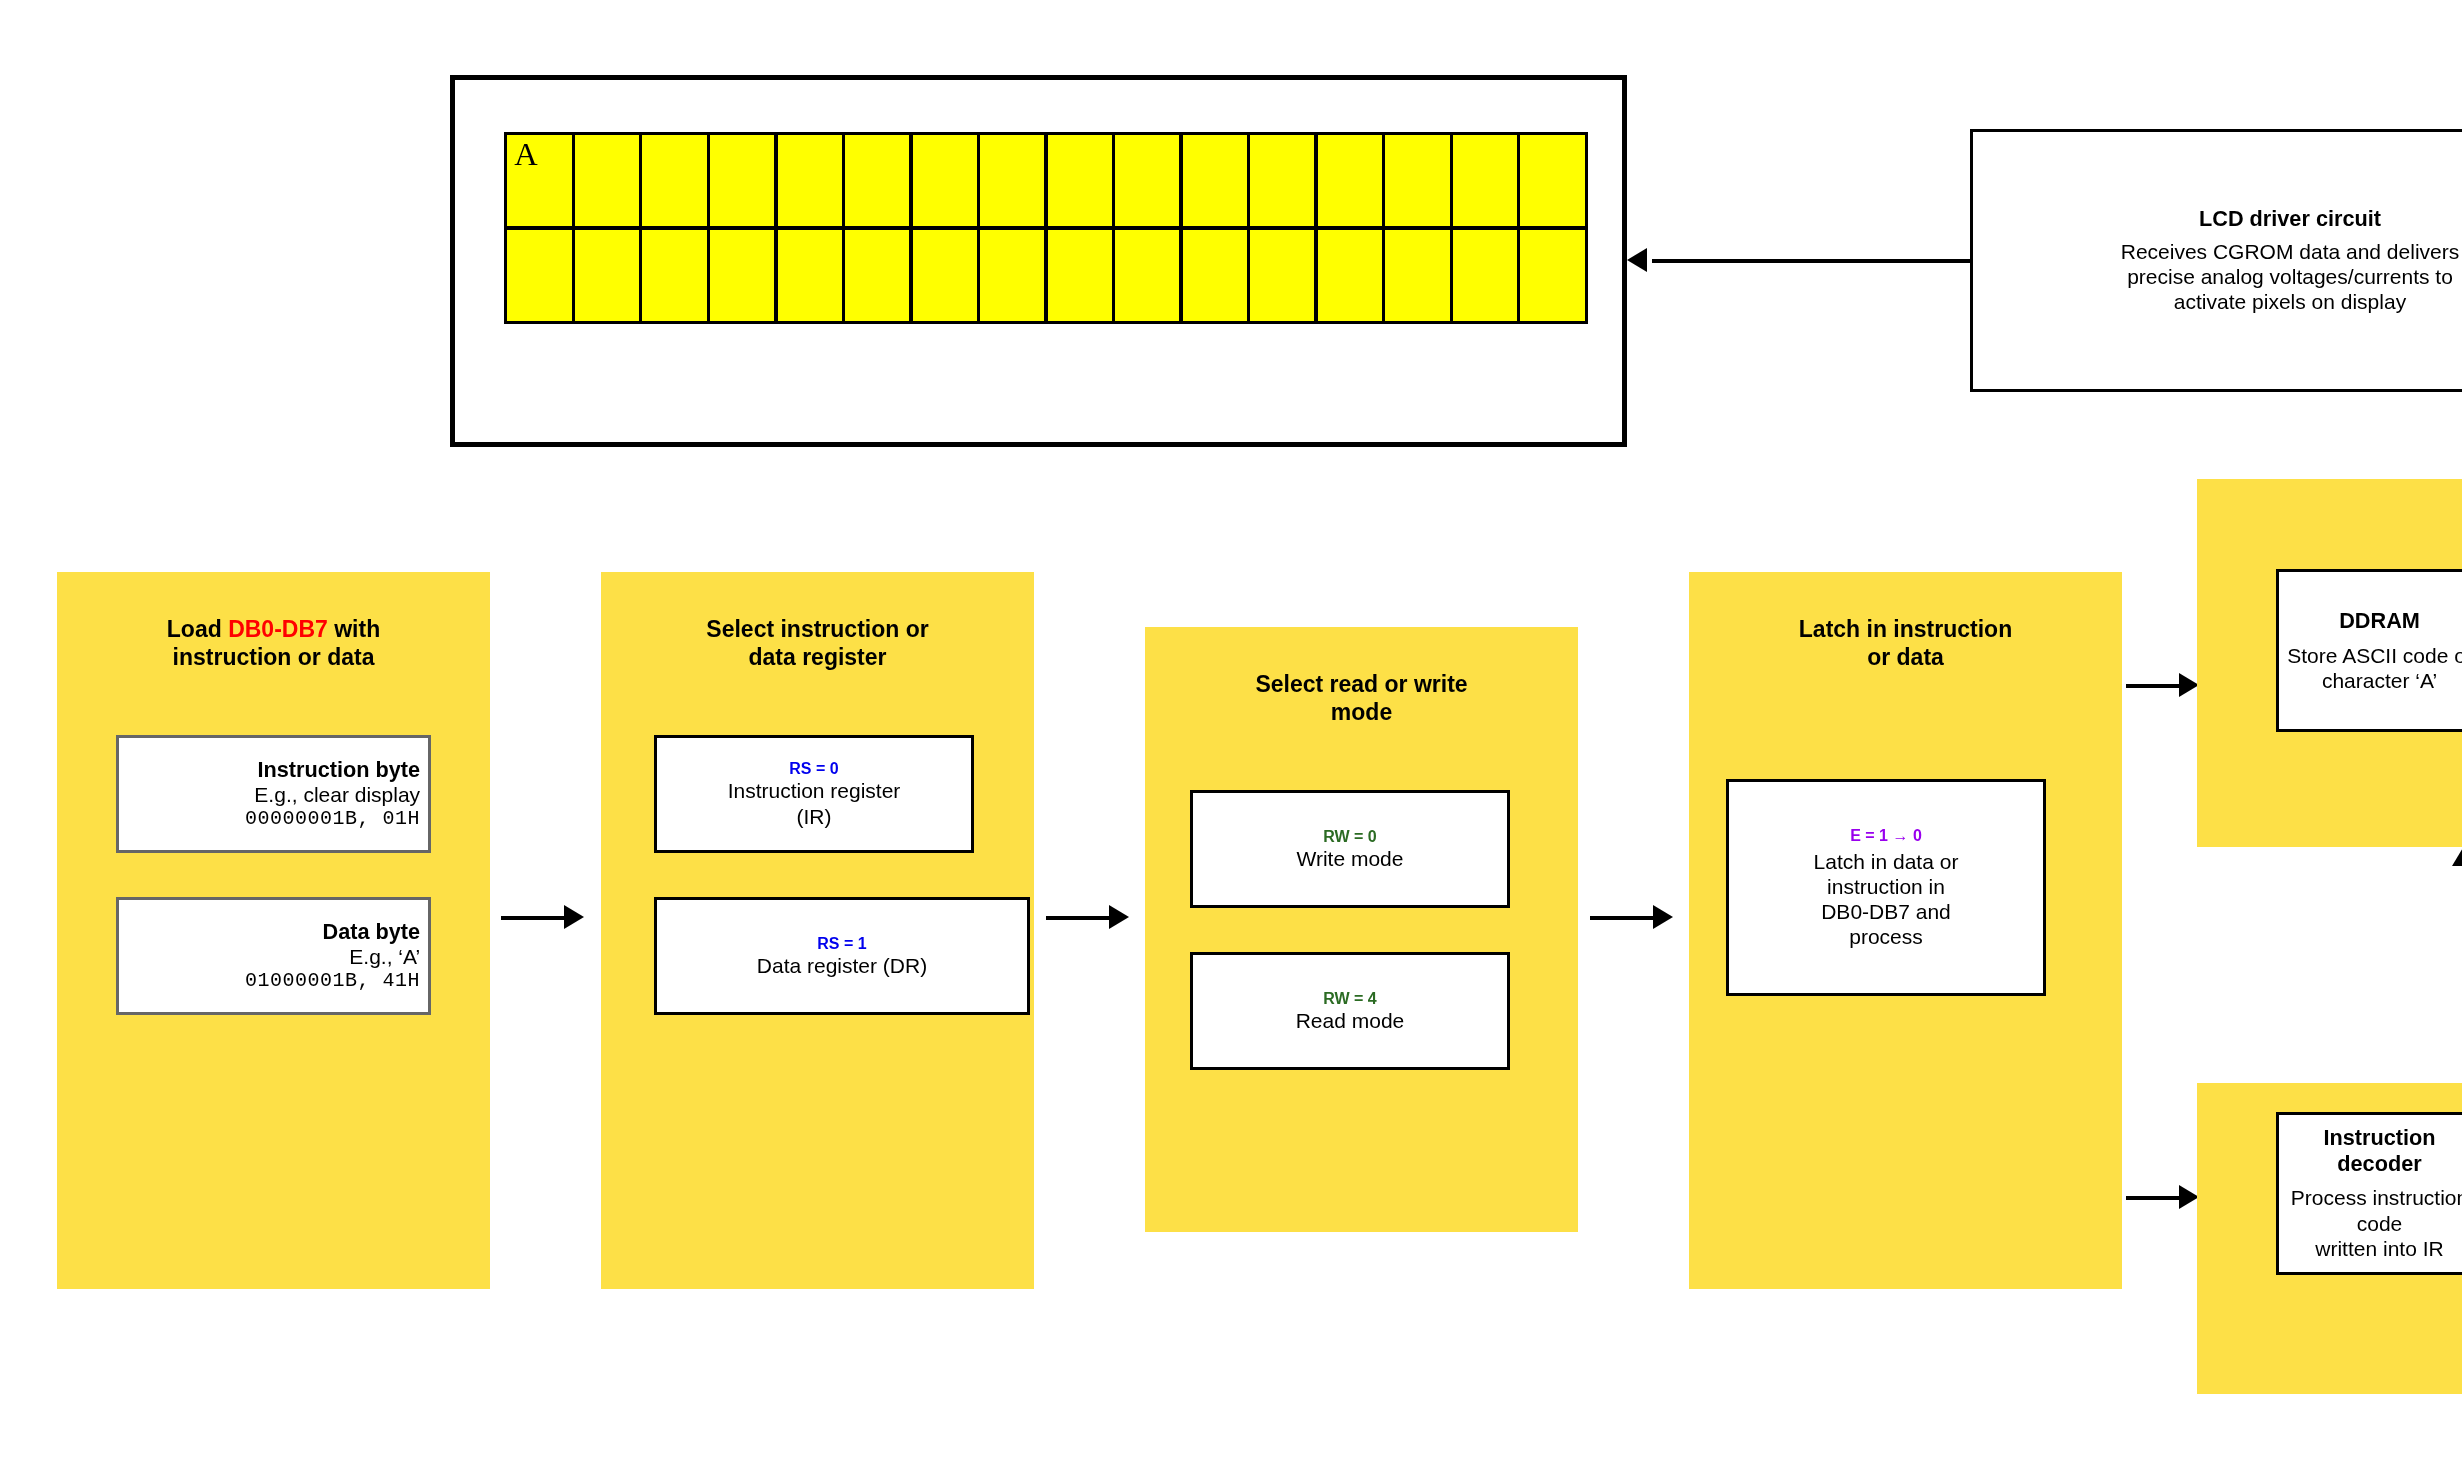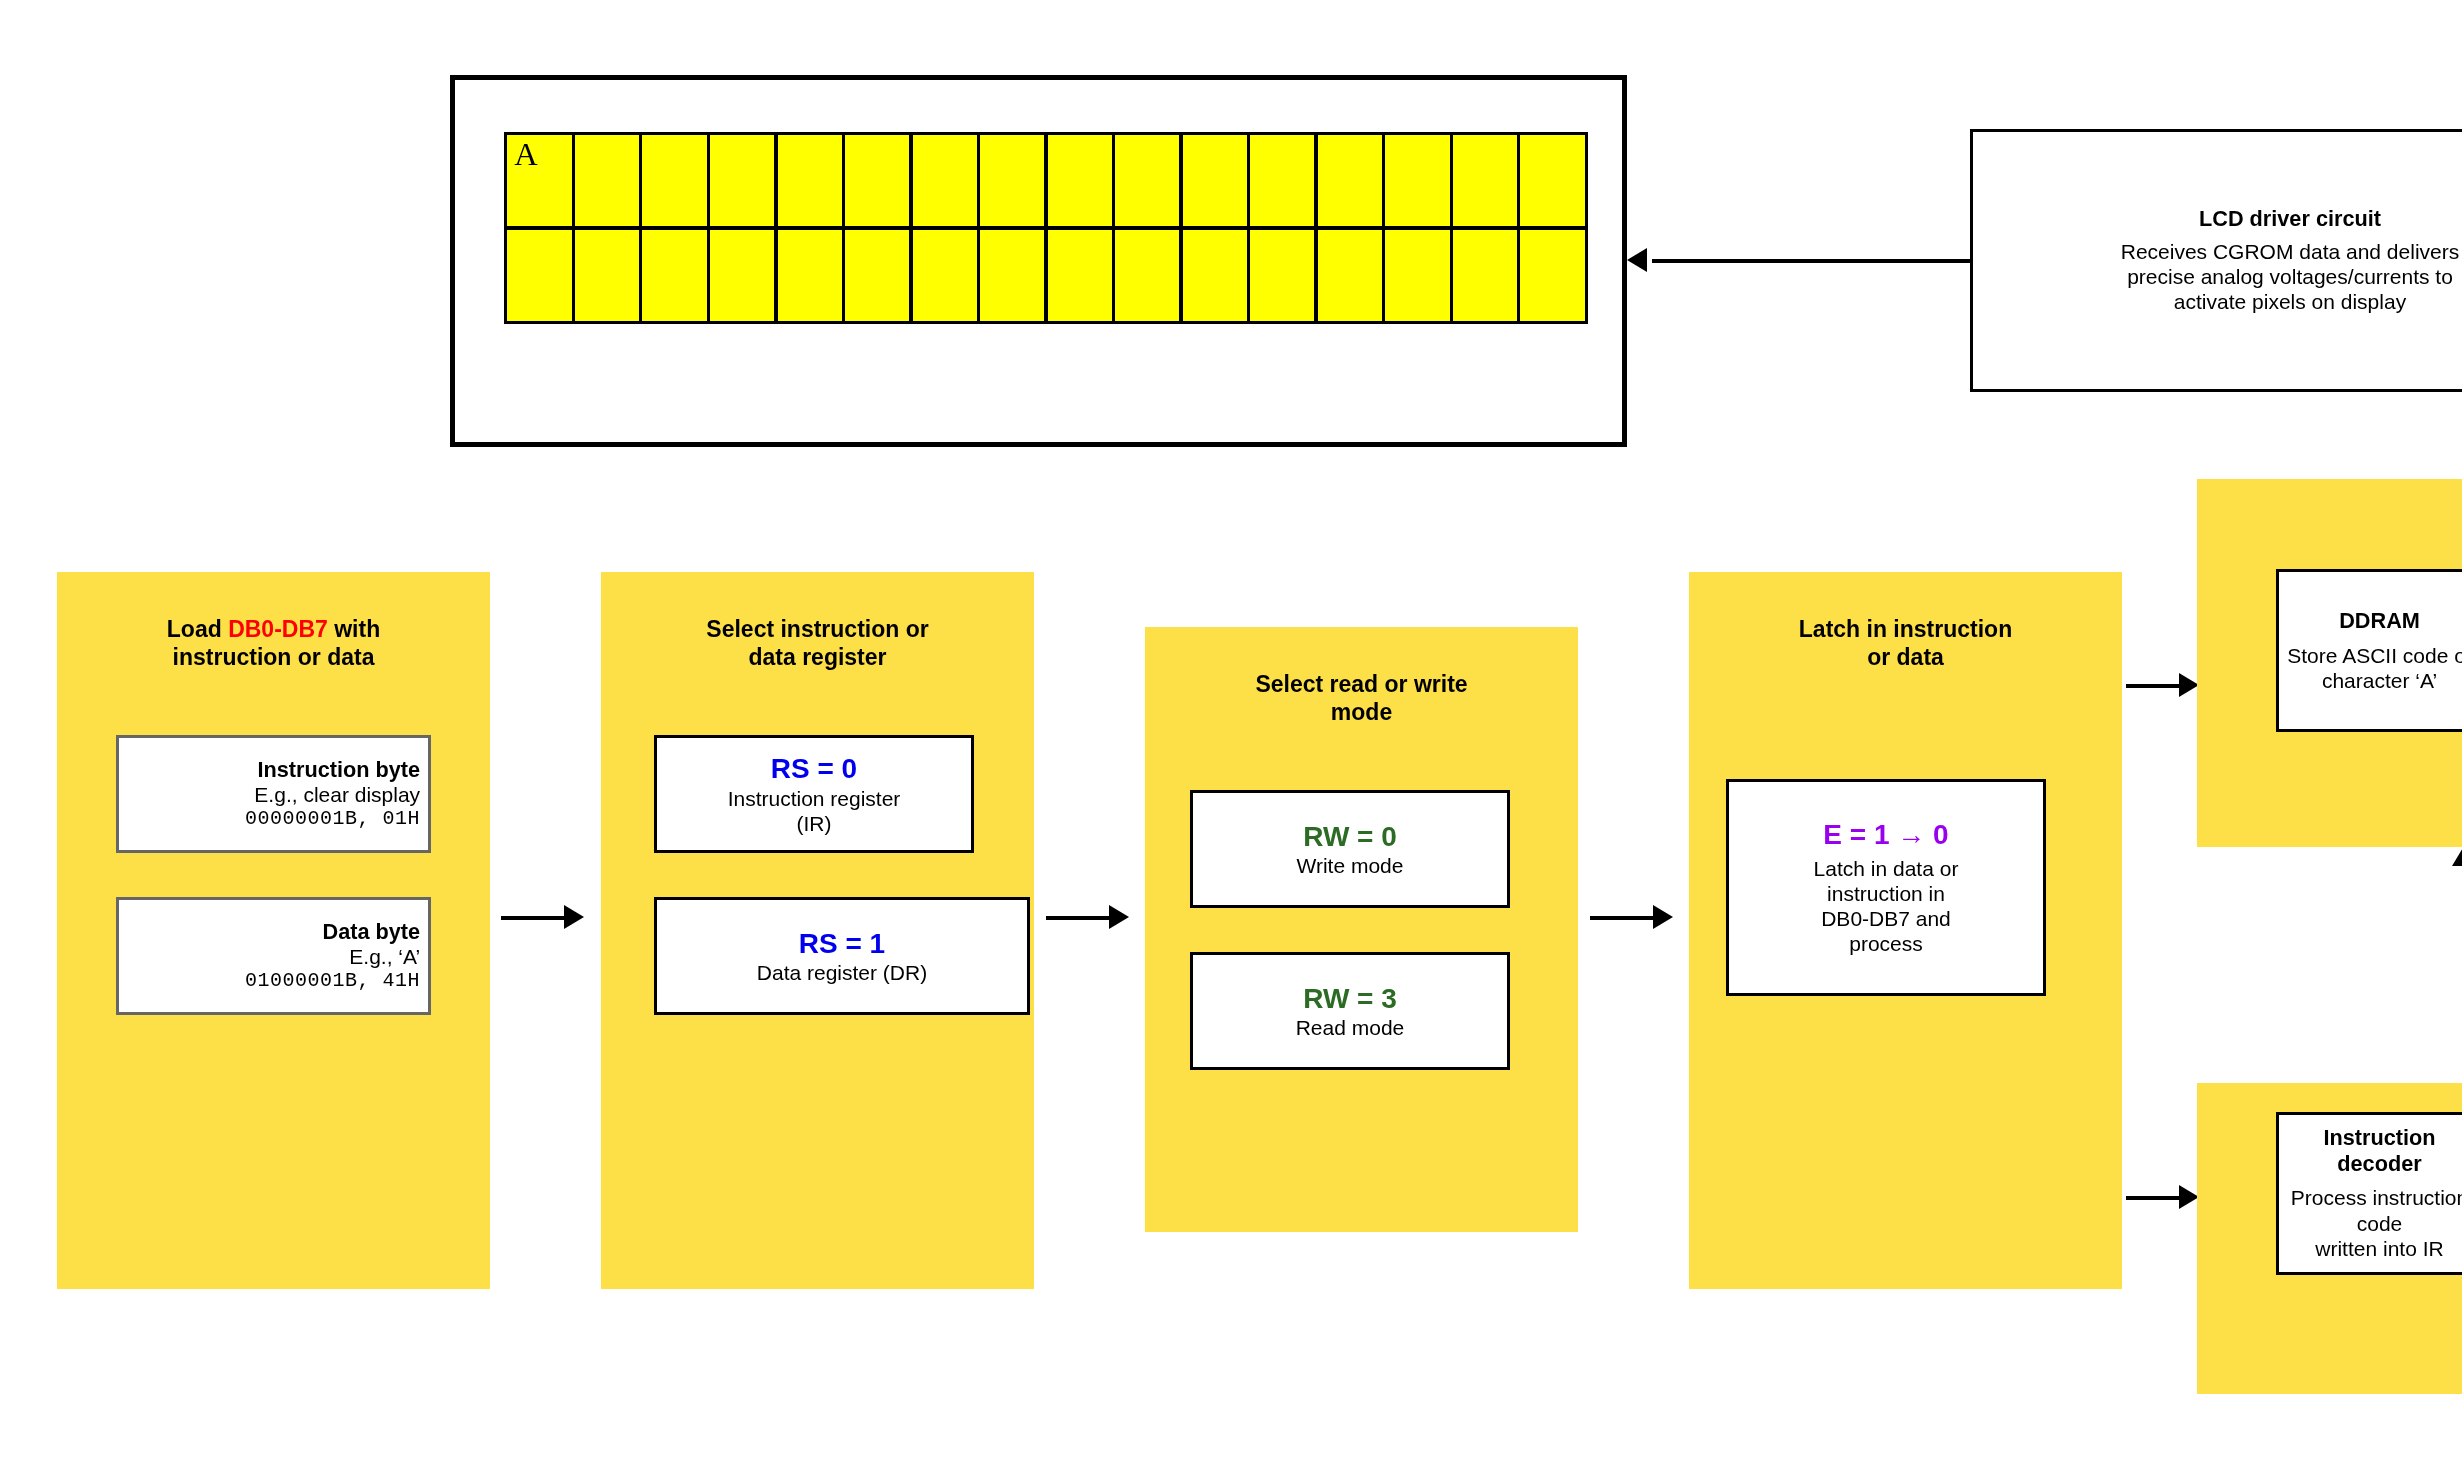--- a/index.html
+++ b/index.html
@@ -22,21 +22,21 @@
 
   
   .pbox{background:#fff;border:3.4px solid #000;box-sizing:border-box;
         display:flex;flex-direction:column;align-items:center;justify-content:center;
         text-align:center;padding:4.9px 7.9px;}
   .pbox.grey{border-color:#666;align-items:flex-end;}
   .pbox .ttl{font-weight:bold;font-size:21.7px;line-height:1.18;}
   .pbox .sub{font-size:21px;line-height:1.2;}
   .pbox .mono{font-family:"Liberation Mono",monospace;font-size:20px;
               letter-spacing:0.5px;line-height:1.2;}
-  .pbox .sig{font-weight:bold;font-size:28px;line-height:1.2;}
+  .pbox .sig{font-weight:bold;font-size:16px;line-height:1.2;}
 
   
   .panel{background:#fde047;}
   .panel-head{position:absolute;left:0;right:0;text-align:center;
               font-weight:bold;font-size:23px;line-height:1.22;}
 
   
   .region-label{position:absolute;left:0;right:0;text-align:center;
                 font-weight:bold;font-size:23px;}
 
@@ -144,21 +144,21 @@
 <div class="abs panel" id="panel3" style="left:1145px;top:593px;width:433px;height:605px;margin-top:34px;">
   <div class="panel-head" style="top:43px;">
     <span>Select read or write</span><br>
     <span>mode</span>
   </div>
   <div class="abs pbox" style="left:45px;top:163px;width:320px;height:118px;">
     <div class="sig" style="color:#2b6b23">RW = 0</div>
     <div class="sub">Write mode</div>
   </div>
   <div class="abs pbox" style="left:45px;top:325px;width:320px;height:118px;">
-    <div class="sig" style="color:#2b6b23">RW = 3</div>
+    <div class="sig" style="color:#2b6b23">RW = 4</div>
     <div class="sub">Read mode</div>
   </div>
 </div>
 
 <div class="abs hline" style="left:1590px;top:916px;width:64px;"></div>
 <div class="abs arrow-r" style="left:1653px;top:905px;"></div>
 
 <div class="abs panel" id="panel4" style="left:1689px;top:572px;width:433px;height:717px;">
   <div class="panel-head" style="top:43px;">
     <span>Latch in instruction</span><br>

